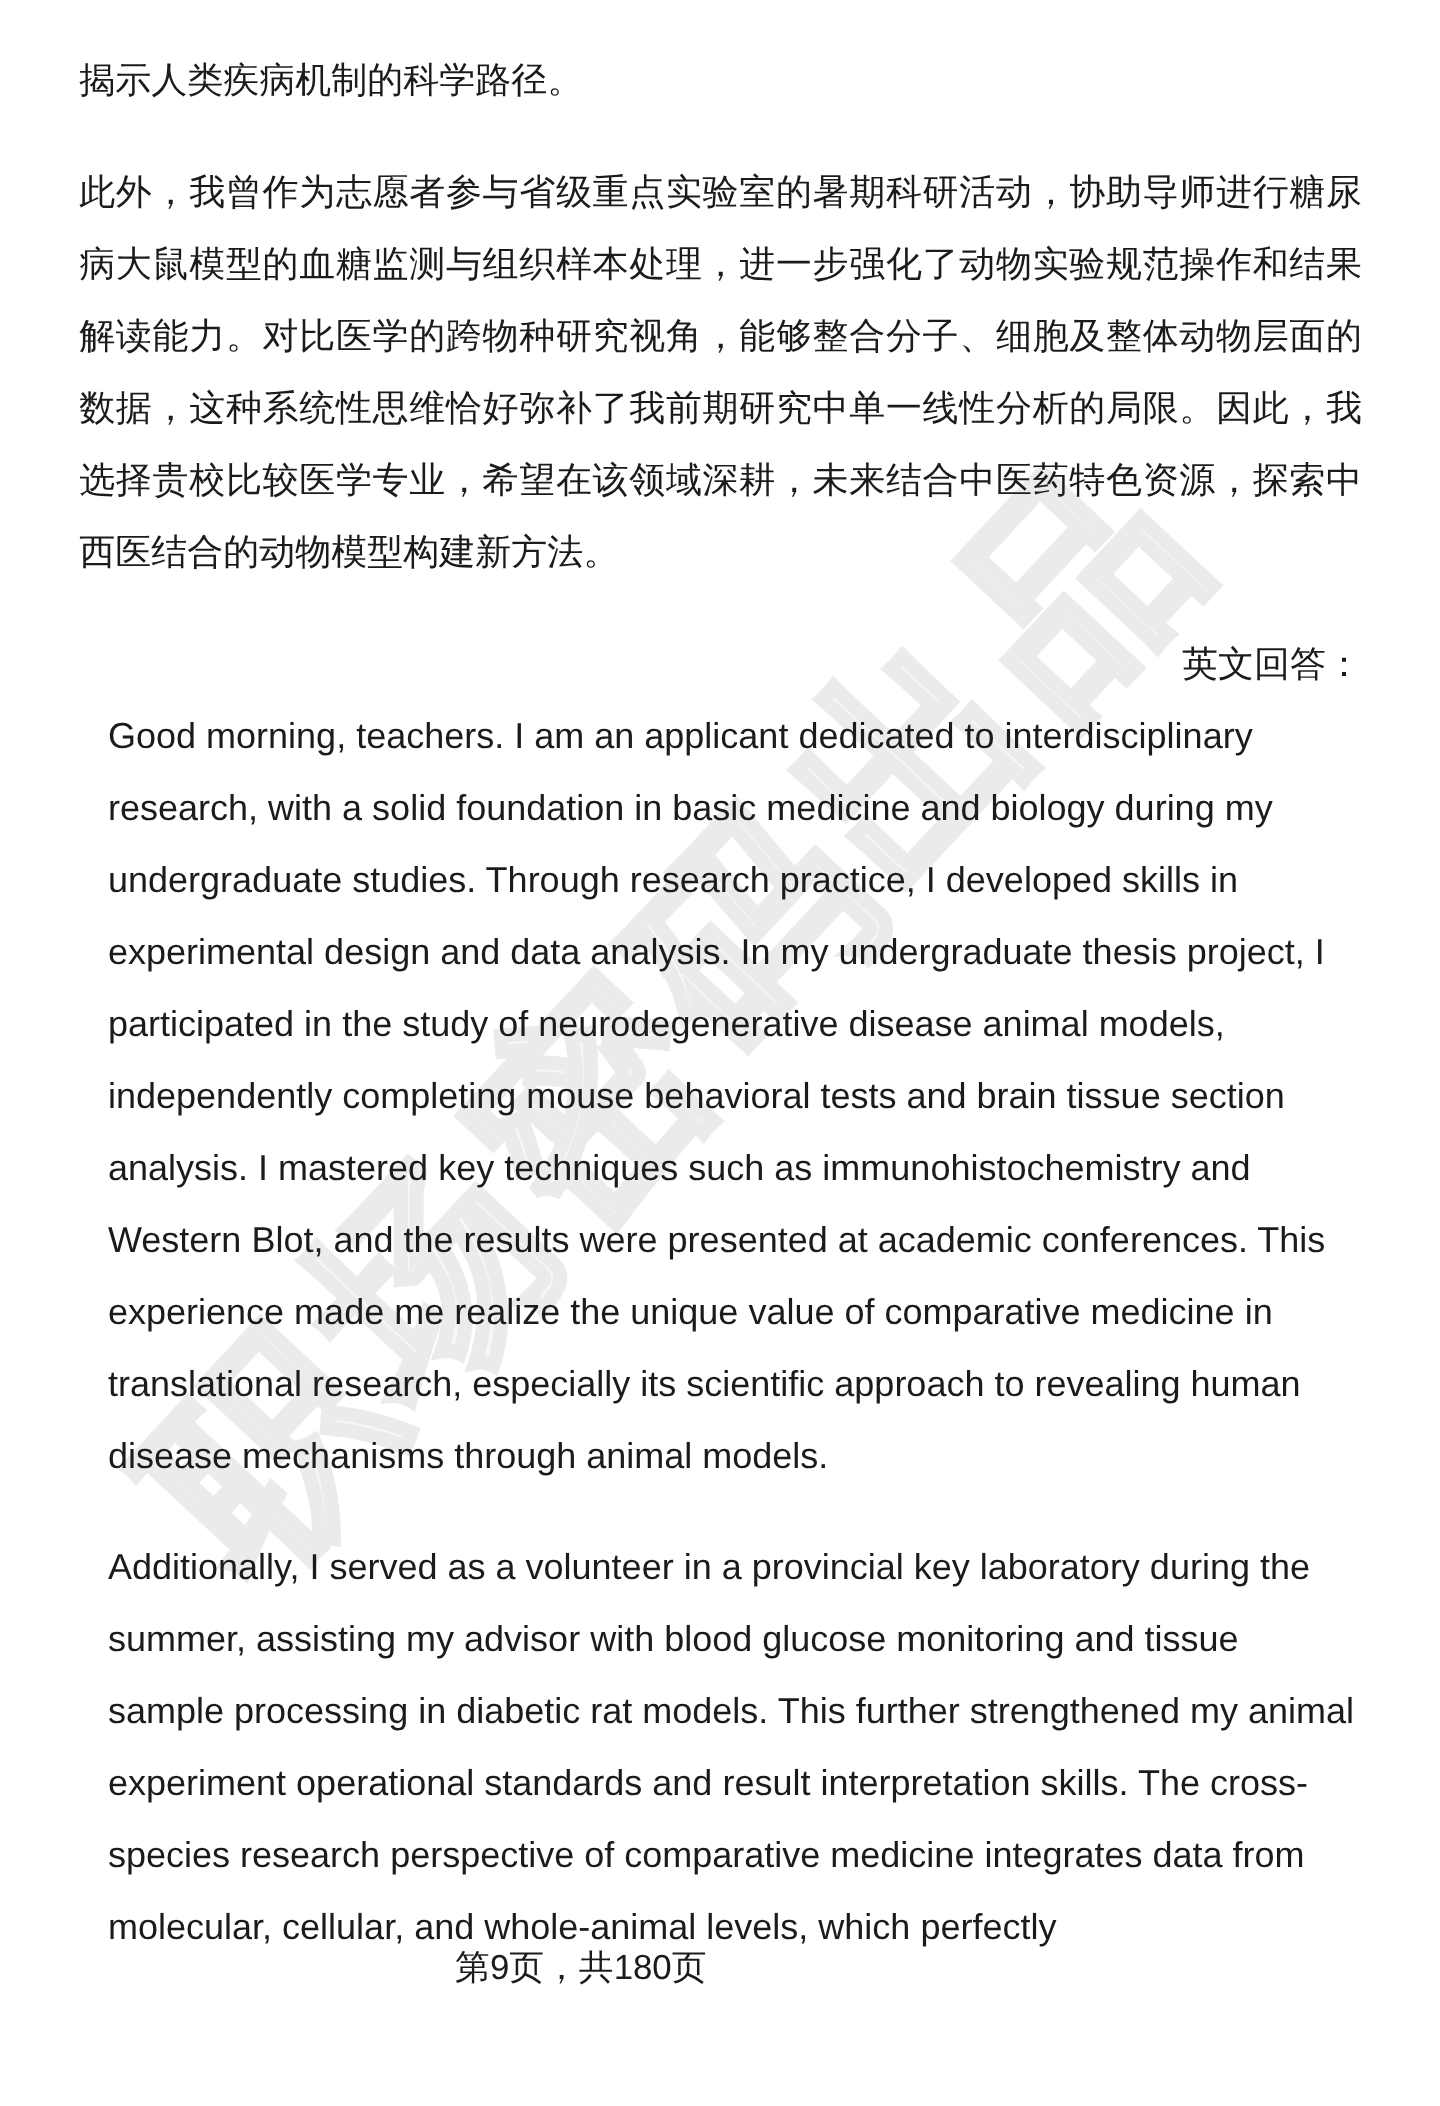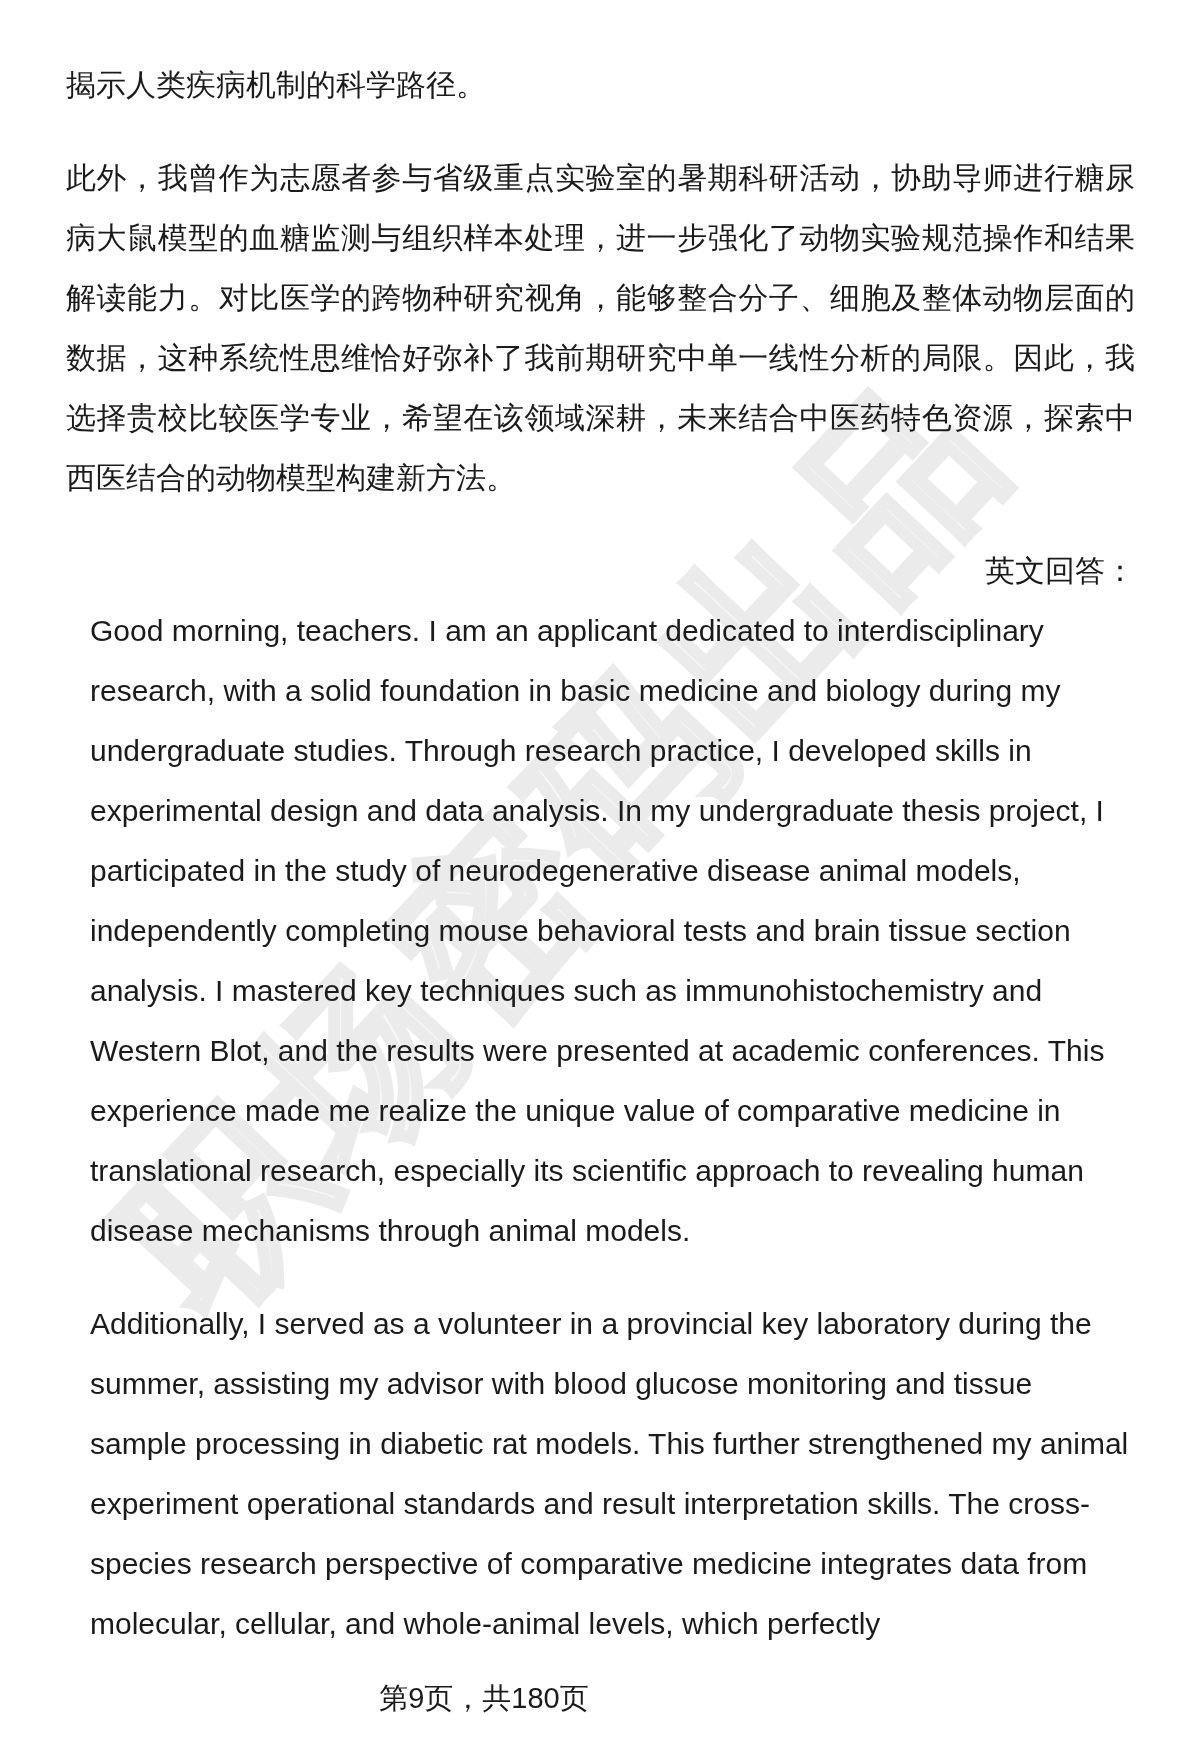--- a/index.html
+++ b/index.html
@@ -29,42 +29,42 @@
     white-space: nowrap;
     color: #f7f7f7;
     -webkit-text-stroke: 6px #ebebeb;
     z-index: 0;
     user-select: none;
     pointer-events: none;
   }
   .content {
     position: relative;
     z-index: 1;
-    padding: 55px 65px 0 66px;
+    padding: 38px 65px 0 66px;
     font-size: 30px;
     line-height: 60px;
   }
   .content p {
     margin: 0 0 33px 0;
   }
   p.zh {
     text-align: justify;
     text-justify: inter-ideograph;
   }
   p.en {
     text-align: left;
     margin-left: 24px;
   }
   p.answer-label {
     margin-bottom: 0;
     text-align: right;
   }
   .footer {
     position: absolute;
-    top: 1678px;
+    top: 1620px;
     left: 0;
     width: 968px;
     text-align: center;
     font-size: 29px;
     line-height: 40px;
     z-index: 1;
   }
 </style>
 </head>
 <body>

